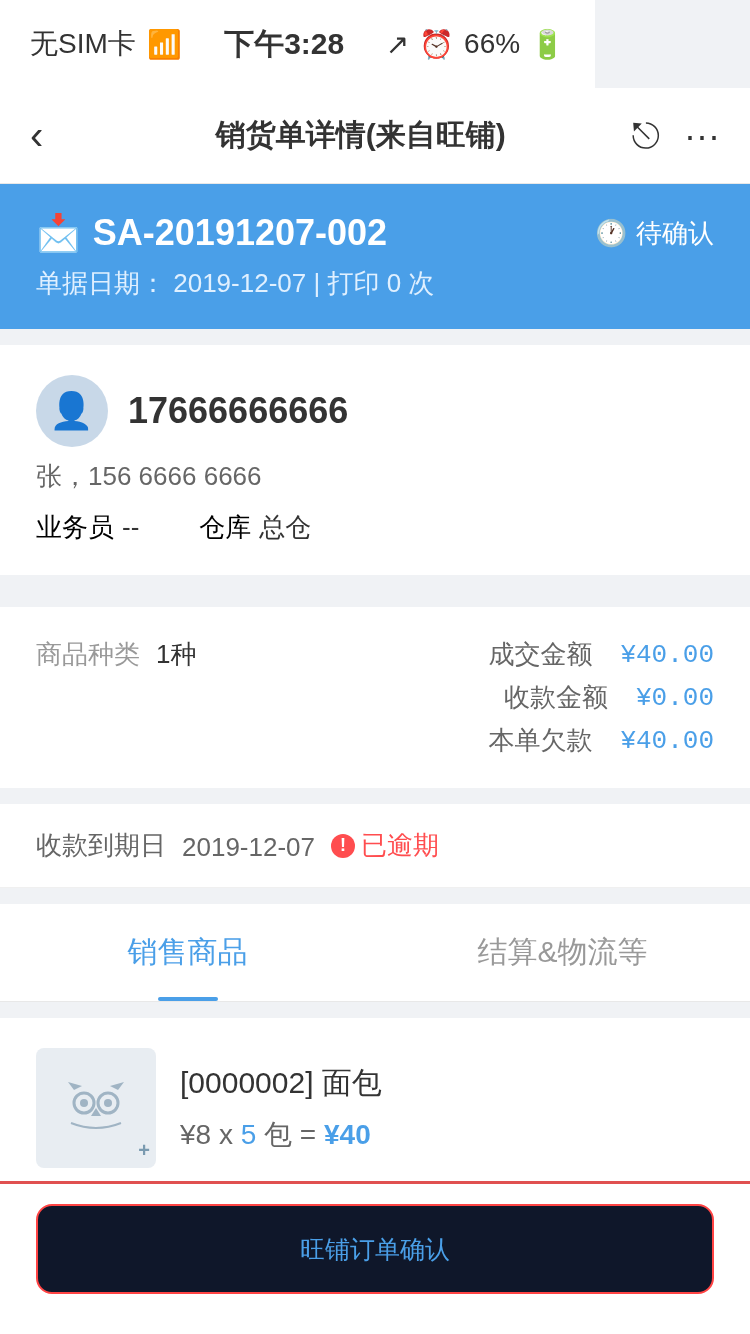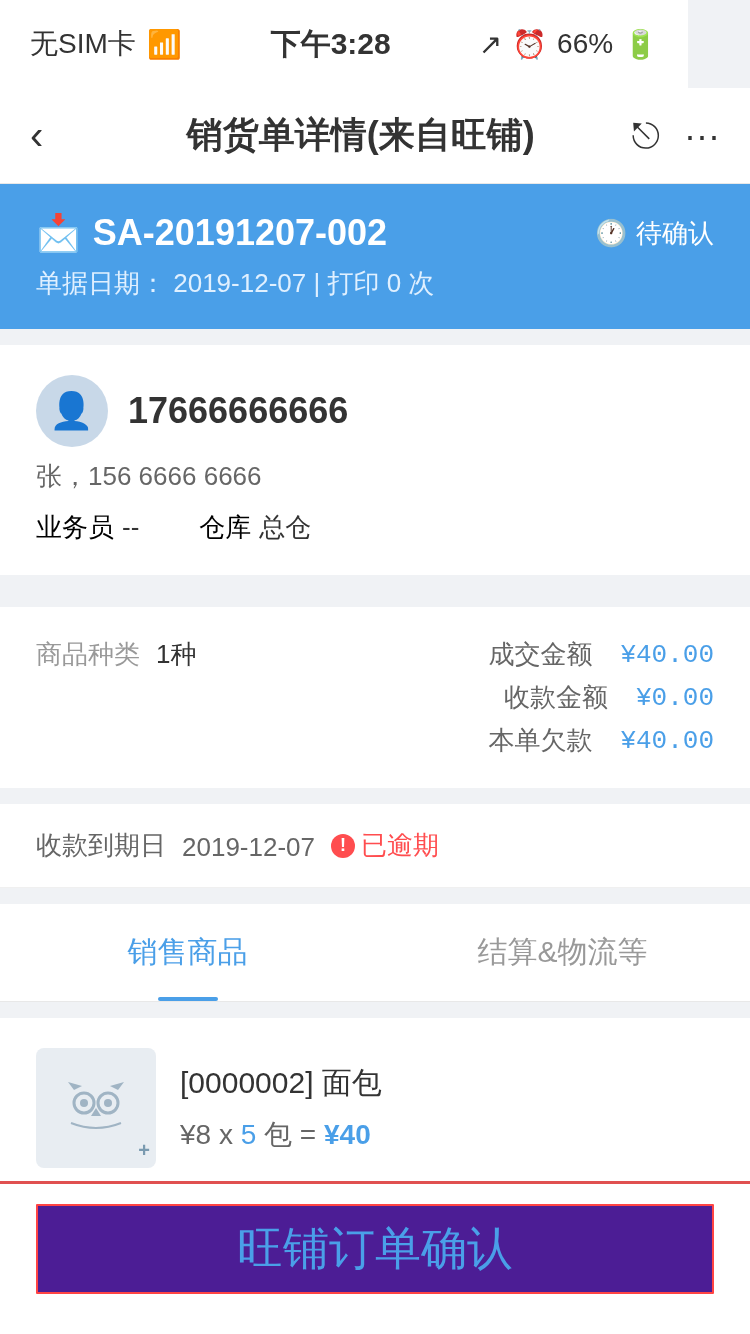--- a/index.html
+++ b/index.html
@@ -8,21 +8,21 @@
       width: 750px;
       min-height: 1334px;
       font-family: -apple-system, "PingFang SC", "Helvetica Neue", Arial, sans-serif;
       background: #f0f2f5;
       font-size: 28px;
       color: #333;
     }
 
     
     .status-bar {
-      width: 688px;
+      width: 595px;
       height: 88px;
       background: #fff;
       display: flex;
       align-items: center;
       justify-content: space-between;
       padding: 0 30px;
       font-size: 28px;
       font-weight: 500;
     }
     .status-left { display: flex; align-items: center; gap: 12px; }
@@ -40,21 +40,21 @@
       padding: 0 30px;
       border-bottom: 1px solid #e8e8e8;
     }
     .nav-back {
       font-size: 40px;
       color: #333;
       cursor: pointer;
       width: 60px;
     }
     .nav-title {
-      font-size: 36px;
+      font-size: 30px;
       font-weight: 600;
       color: #333;
     }
     .nav-actions {
       display: flex;
       align-items: center;
       gap: 24px;
     }
     .nav-action-btn {
       font-size: 36px;
@@ -289,25 +289,25 @@
       left: 0;
       width: 750px;
       background: #fff;
       padding: 20px 36px 40px;
       border-top: 3px solid #e05050;
     }
     .confirm-btn {
       width: 100%;
       height: 90px;
       border: 2px solid #ff4444;
-      background: #4c1d95;
+      background: #0f172a;
       color: #4a9fe8;
-      font-size: 46px;
+      font-size: 25px;
       font-weight: 500;
-      border-radius: 1px;
+      border-radius: 16px;
       cursor: pointer;
       display: flex;
       align-items: center;
       justify-content: center;
     }
 
     .divider {
       height: 16px;
       background: #f0f2f5;
     }

